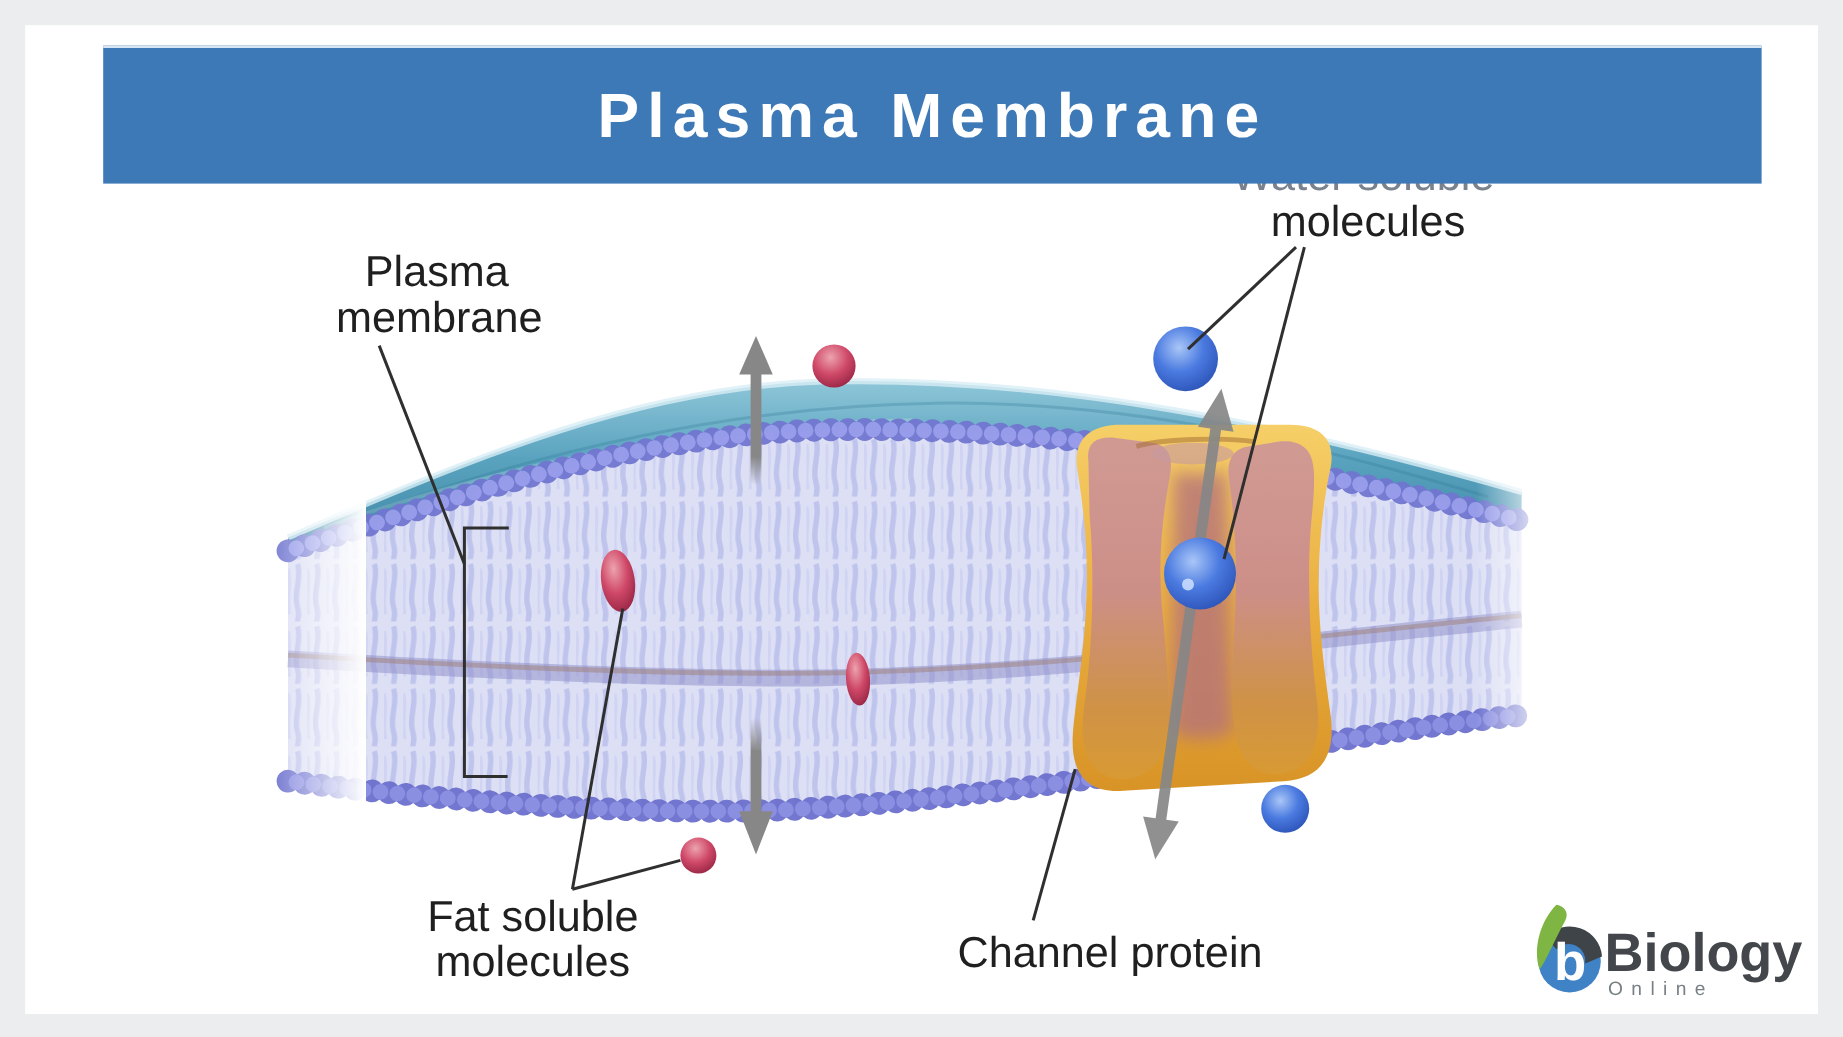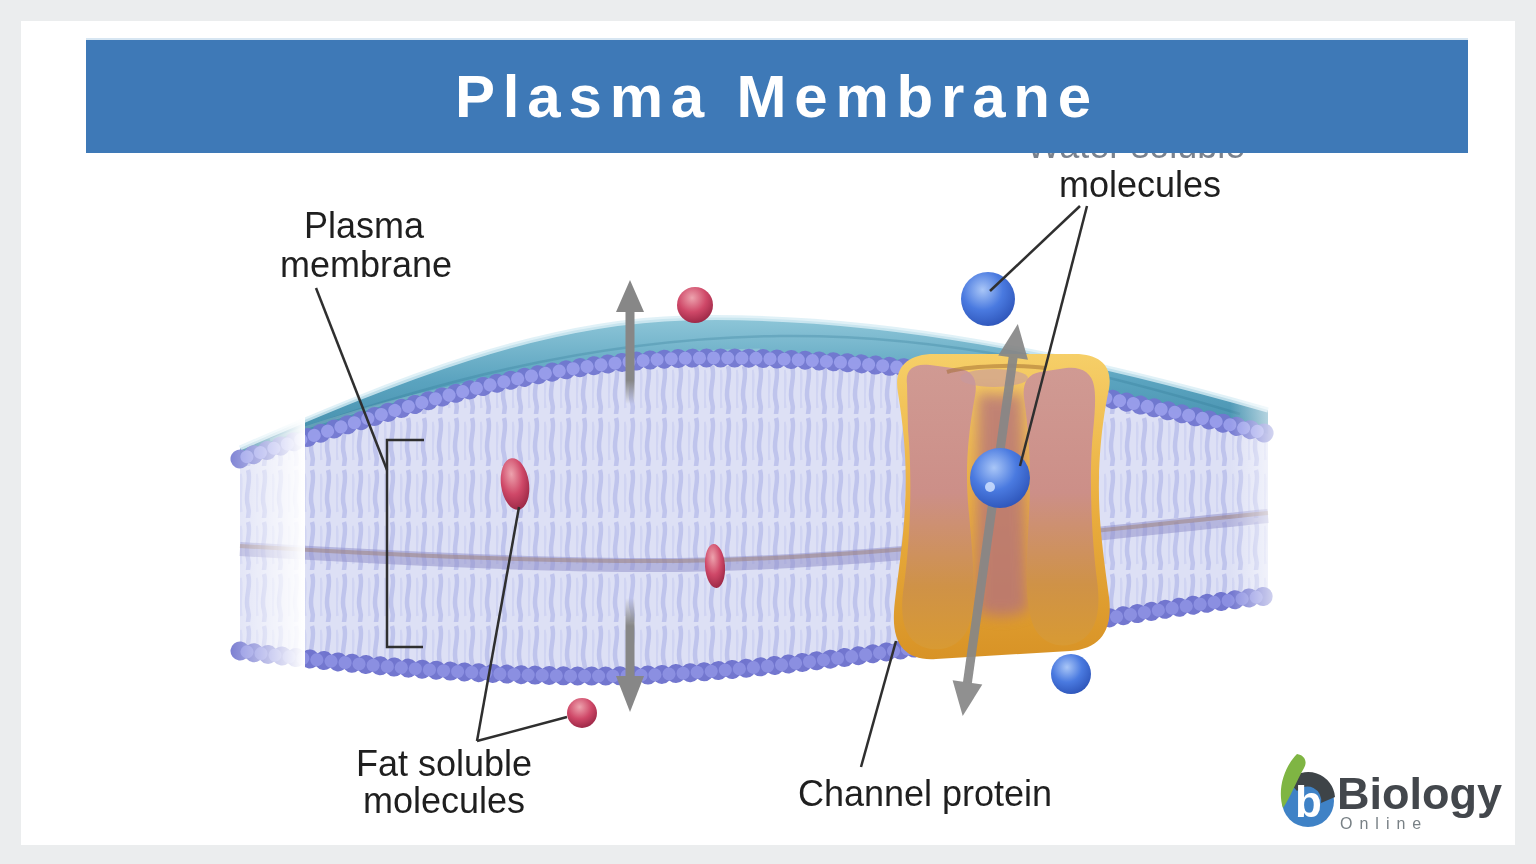--- a/index.html
+++ b/index.html
@@ -8,21 +8,21 @@
   .page { position: relative; width: 1536px; height: 864px; background: #ebedee; }
   .canvas { position: absolute; left: 21px; top: 21px; width: 1494px; height: 824px; background: #ffffff; }
   .diagram-svg { position: absolute; left: 0; top: 0; width: 1536px; height: 864px; z-index: 1; }
   .banner {
     position: absolute; left: 86px; top: 38px; width: 1382px; height: 115px;
     background: #3e79b7; z-index: 2;
     display: flex; align-items: center; justify-content: center;
     border-top: 2px solid #d7e6f2;
   }
   .banner h1 {
-    color: #ffffff; font-size: 60px; font-weight: 700;
+    color: #ffffff; font-size: 52px; font-weight: 700;
     letter-spacing: 0.13em; white-space: nowrap;
   }
   svg text { font-family: "Liberation Sans", sans-serif; }
   .diagram-label { font-size: 36px; fill: #1f1f1f; }
   .clipped-label { font-size: 36px; fill: #5a6472; opacity: 0.8; }
   .logo-brand { font-size: 45px; font-weight: 700; fill: #43474c; }
   .logo-sub { font-size: 16px; letter-spacing: 7px; fill: #788085; }
   .logo-b { font-size: 44px; font-weight: 700; fill: #ffffff; }
 </style>
 </head>

